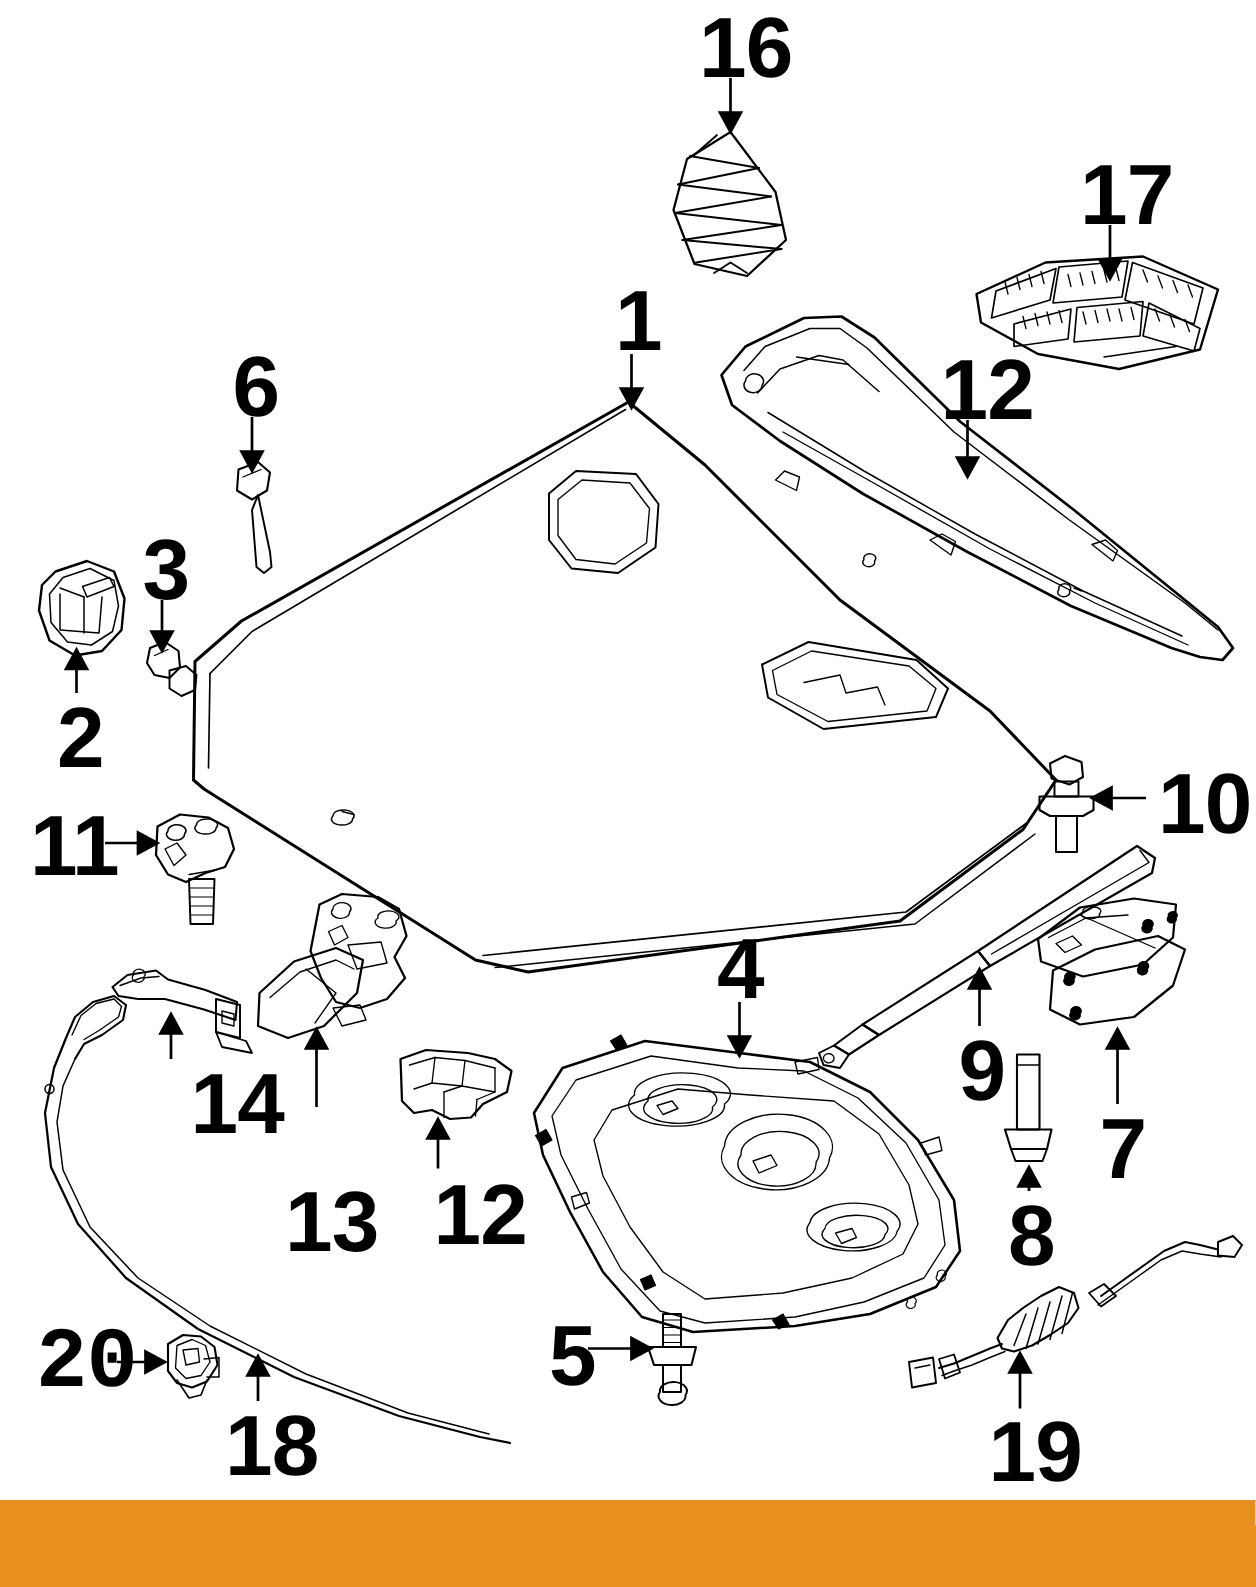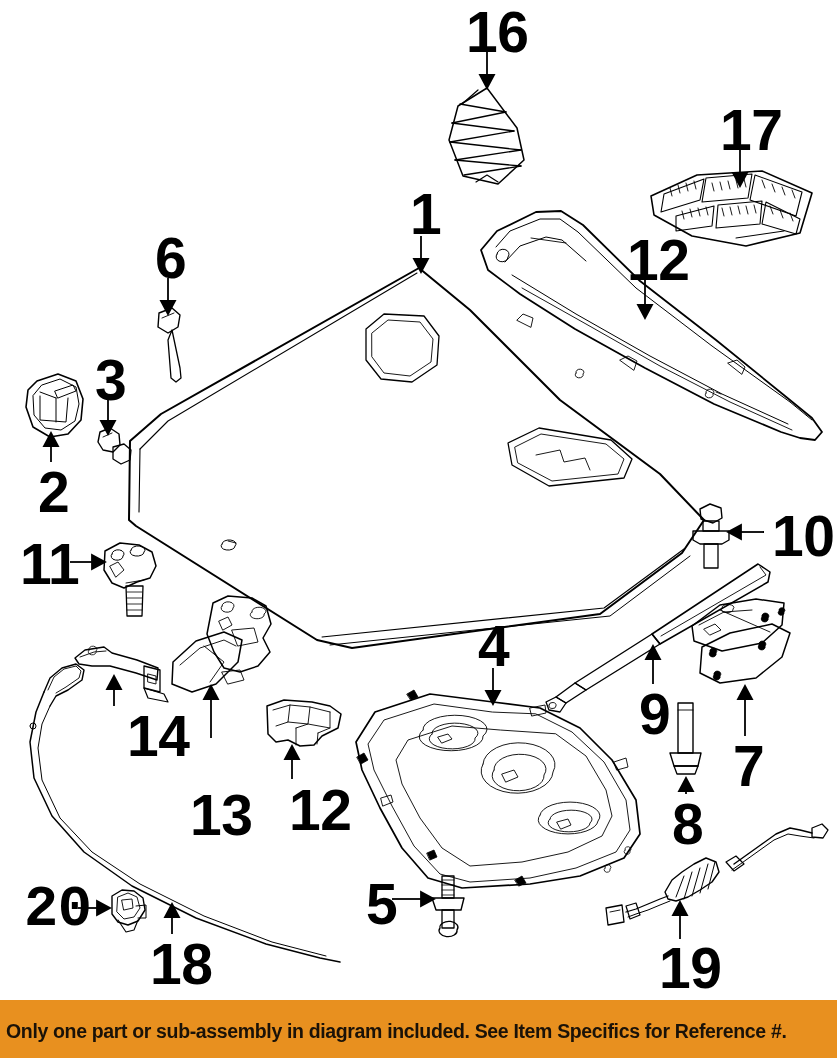--- a/index.html
+++ b/index.html
@@ -398,16 +398,15 @@
     <div class="callout c-xl" style="left:92px;top:708px;margin-left:35px;">14</div>
     <div class="callout c-xl" style="left:627px;top:232px;">12</div>
     <div class="callout c-xl" style="left:466px;top:4px;">16</div>
     <div class="callout c-xl" style="left:720px;top:102px;">17</div>
     <div class="callout c-xl" style="left:150px;top:936px;">18</div>
     <div class="callout c-xl" style="left:659px;top:940px;">19</div>
     <div class="callout c-xl" style="left:24px;top:882px;font-family:Liberation Mono, monospace;">20</div>
   </div>
 
   <div id="disclaimer-banner">
-    <div class="line">Only one part or sub-assembly in diagram included. See Item Specifics for Reference #.</div>
   </div>
 
 </div>
 
 </body></html>

